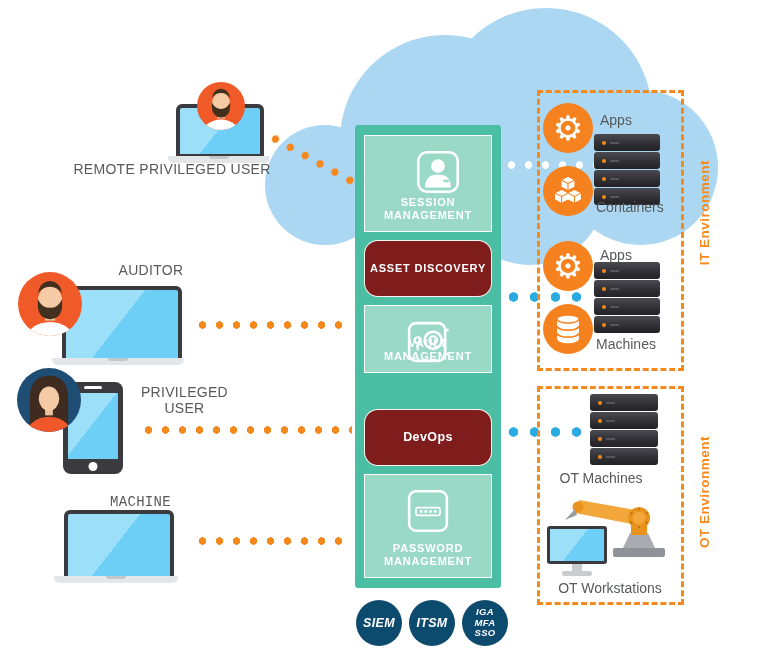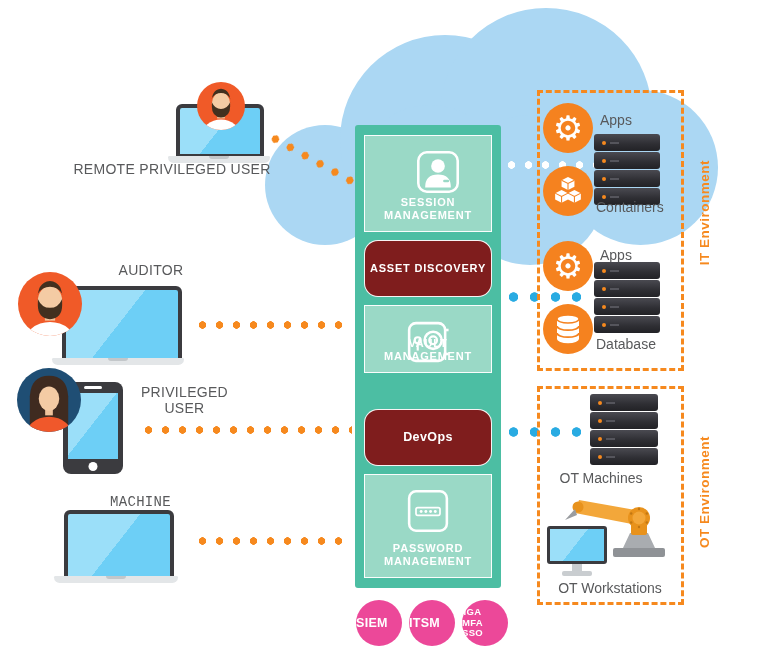--- a/index.html
+++ b/index.html
@@ -47,23 +47,23 @@
   .cell.light{background:#9AD9C6;}
   .cell.medium{background:#7f1d1d;border-radius:14px;}
   .cell-label{color:#fff;font-weight:bold;font-size:11px;letter-spacing:.8px;text-align:center;
               white-space:pre-line;line-height:1.2;}
   .cell .bottom-label{position:absolute;bottom:9px;left:0;right:0;}
   .cell.center-text{justify-content:center;}
   .mod-icon{margin-top:12px;}
   .devops-size{font-size:12.5px;letter-spacing:.4px;}
 
   
-  .int-circle{position:absolute;width:46px;height:46px;border-radius:50%;background:#ec4899;
-              display:flex;align-items:center;color:#fff;font-weight:bold;
-              font-size:12.5px;letter-spacing:.3px;text-align:center;}
+  .int-circle{position:absolute;width:46px;height:46px;border-radius:50%;background:#0c4a6e;
+              display:flex;align-items:center;justify-content:center;color:#fff;font-weight:bold;
+              font-size:12.5px;letter-spacing:.3px;text-align:center;font-style:italic;}
   .int-small{font-size:9.5px;line-height:1.1;white-space:pre-line;}
 
   
   .env-box{position:absolute;border:3px dashed #F6891E;box-sizing:border-box;}
   .env-title{position:absolute;writing-mode:vertical-rl;transform:rotate(180deg);
              color:#F6891E;font-weight:bold;font-size:13.5px;letter-spacing:.5px;}
 
   
   .icon-circle{position:absolute;width:50px;height:50px;border-radius:50%;background:#F5821F;
                display:flex;align-items:center;justify-content:center;}
@@ -250,21 +250,21 @@
       <div class="srv"></div>
   </div>
   <div class="icon-circle" style="left:543px;top:304px;">
     <svg width="26" height="30" viewBox="0 0 26 30">
       <path d="M2 5 A11 4 0 0 1 24 5 L24 25 A11 4.2 0 0 1 2 25 Z" fill="#fff"></path>
       <ellipse cx="13" cy="5" rx="11" ry="4" fill="#fff" stroke="#F5821F" stroke-width="1.4"></ellipse>
       <path d="M2 12 A11 4.2 0 0 0 24 12" stroke="#F5821F" stroke-width="1.8" fill="none"></path>
       <path d="M2 19 A11 4.2 0 0 0 24 19" stroke="#F5821F" stroke-width="1.8" fill="none"></path>
     </svg>
   </div>
-  <div class="res-label" style="left:596px;top:336px;">Database</div>
+  <div class="res-label" style="left:596px;top:336px;">Machines</div>
 
   <div class="env-box" style="left:537px;top:386px;width:147px;height:219px;"></div>
   <div class="env-title" style="left:697px;top:436px;">OT Environment</div>
 
   <div class="srv-stack" style="left:590px;top:394px;width:68px;">
     <div class="srv"></div>
       <div class="srv"></div>
       <div class="srv"></div>
       <div class="srv"></div>
   </div>

